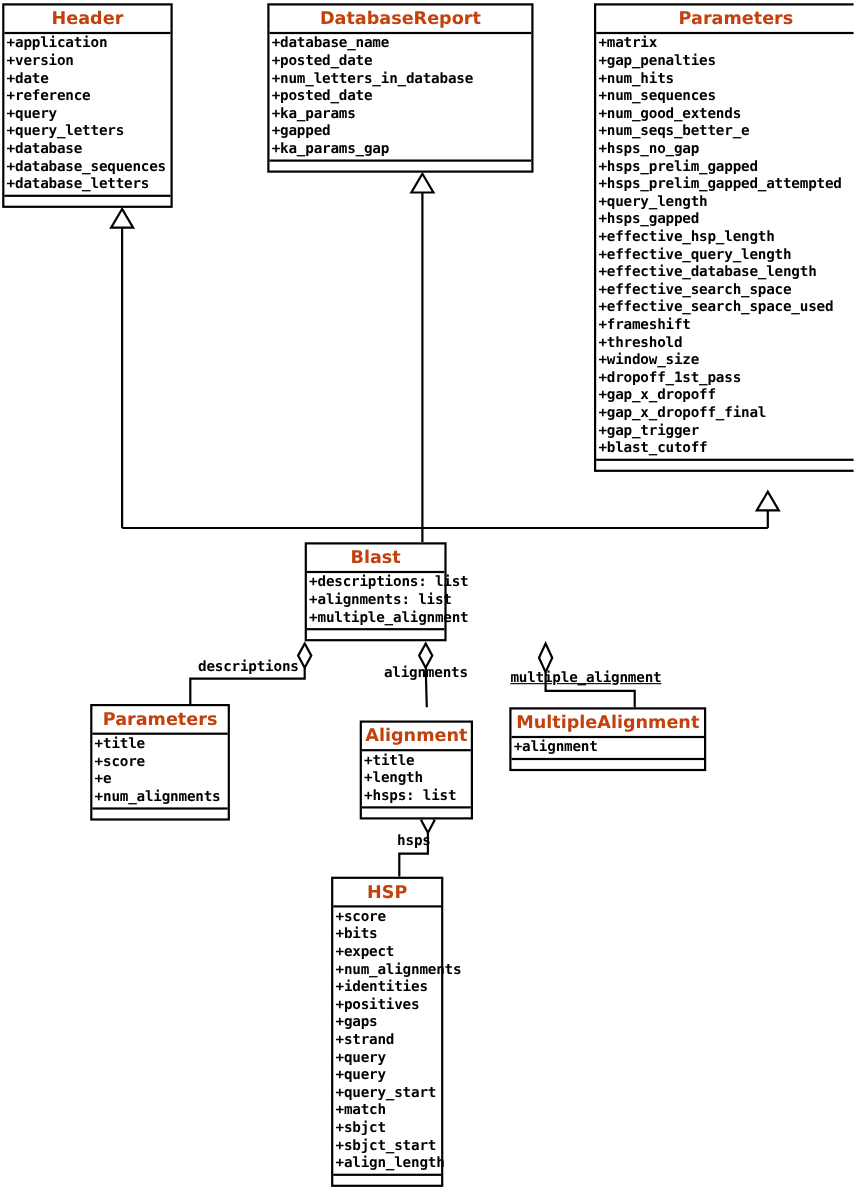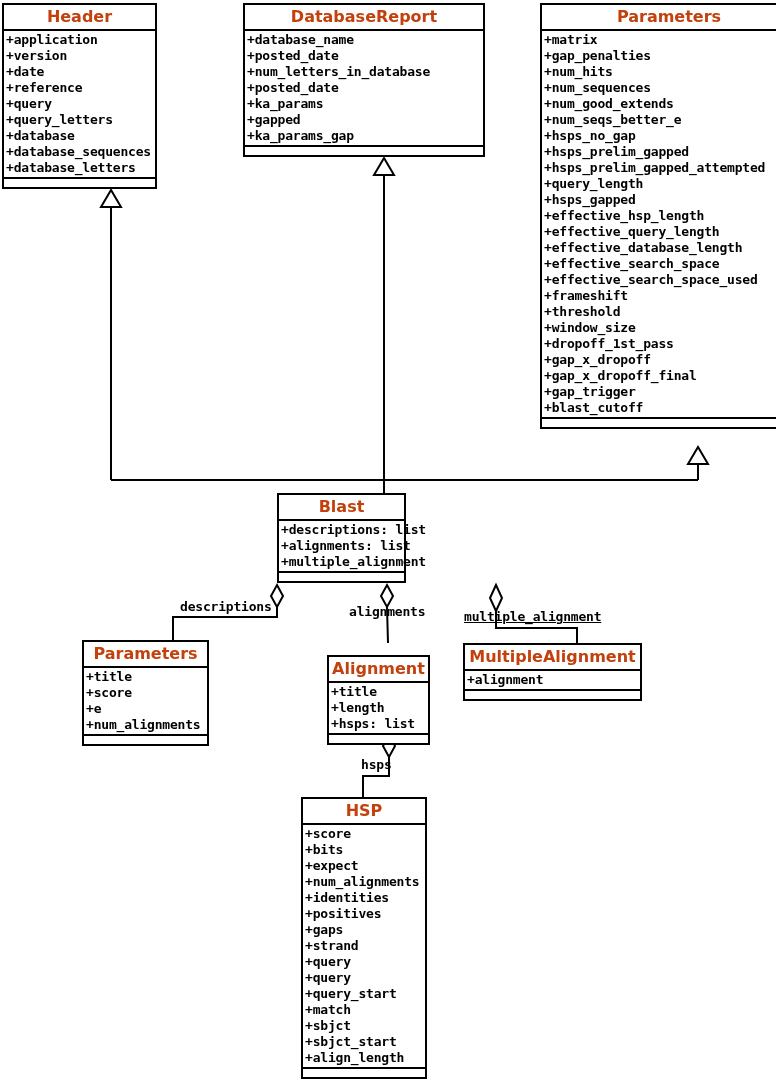--- a/index.html
+++ b/index.html
@@ -44,21 +44,21 @@
   .uml-methods { border-top: 2px solid #000; height: 8px; }
 
   
   #box-header            { left: 2px;   top: 3px;   width: 155px; }
   #box-databasereport    { left: 243px; top: 3px;   width: 242px; }
   #box-parameters        { left: 540px; top: 3px;   width: 258px; }
   #box-blast             { left: 277px; top: 493px; width: 129px; }
   #box-description       { left: 82px;  top: 640px; width: 127px; }
   #box-alignment         { left: 327px; top: 643px; width: 103px; margin-top: 12px; }
   #box-multiplealignment { left: 463px; top: 643px; width: 179px; }
-  #box-hsp               { left: 301px; top: 797px; width: 126px; }
+  #box-hsp               { left: 301px; top: 797px; width: 102px; }
 
   .edge-label {
     position: absolute;
     z-index: 2;
     font-family: "DejaVu Sans Mono", monospace;
     font-weight: bold;
     font-size: 13px;
     line-height: 14px;
     letter-spacing: -0.2px;
     color: #000;

